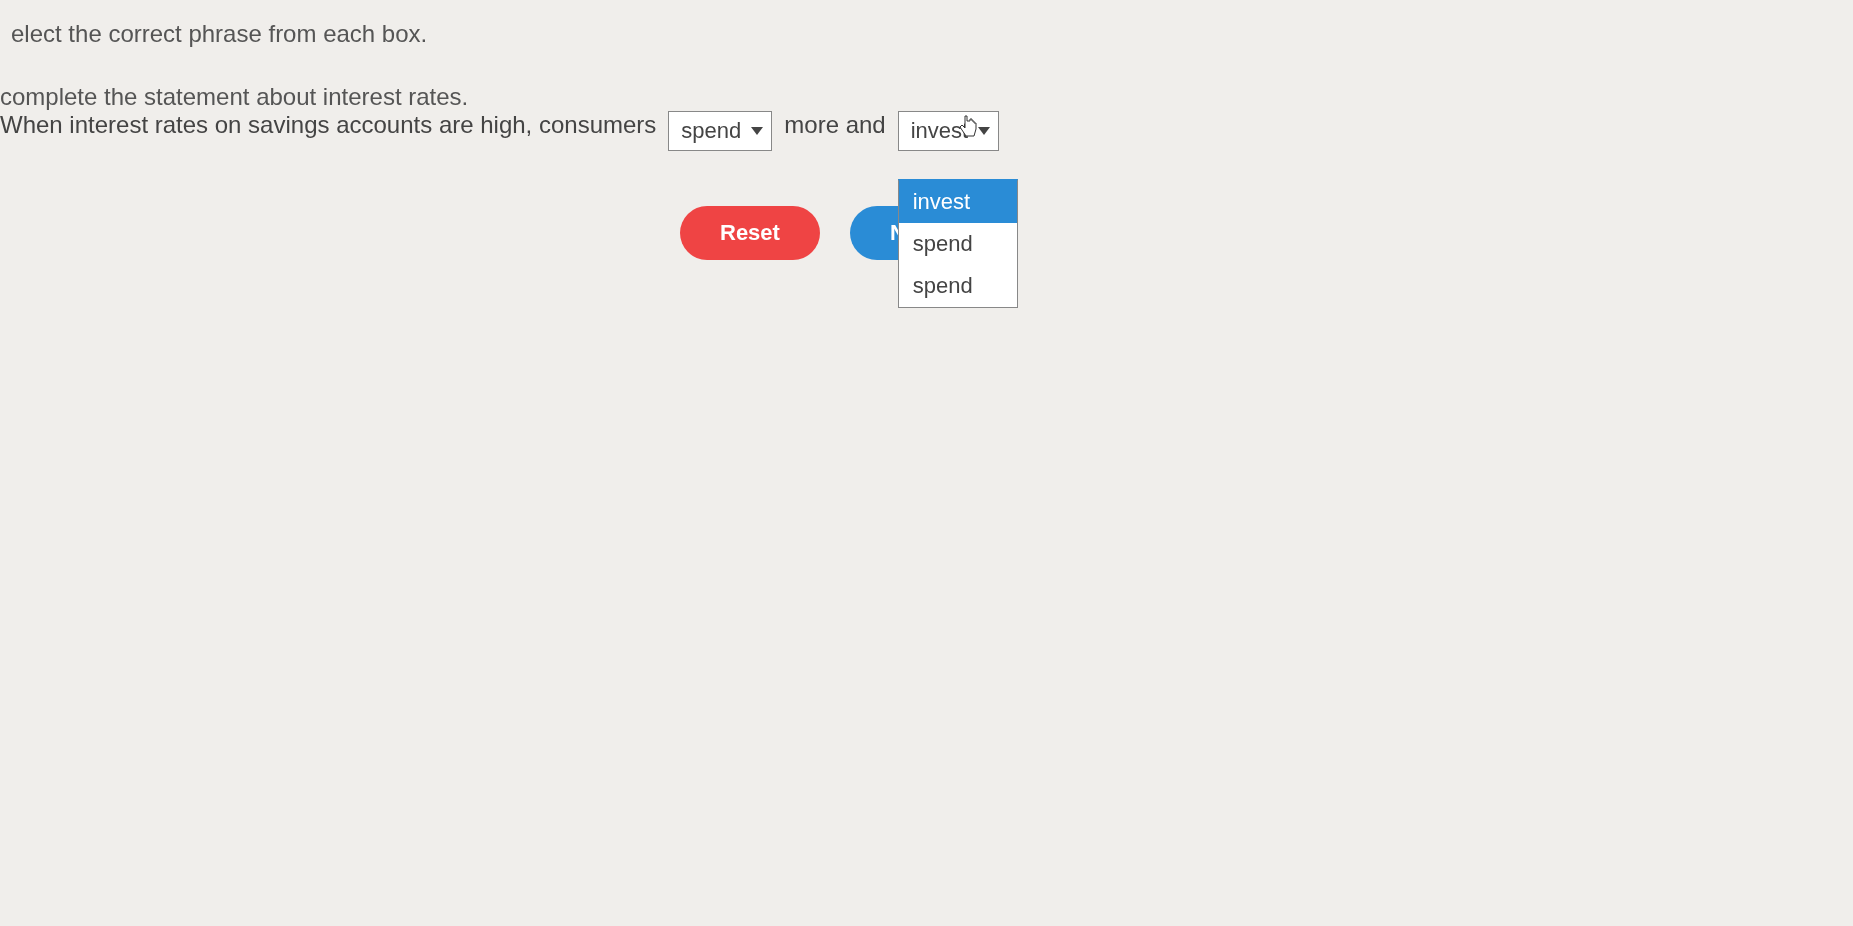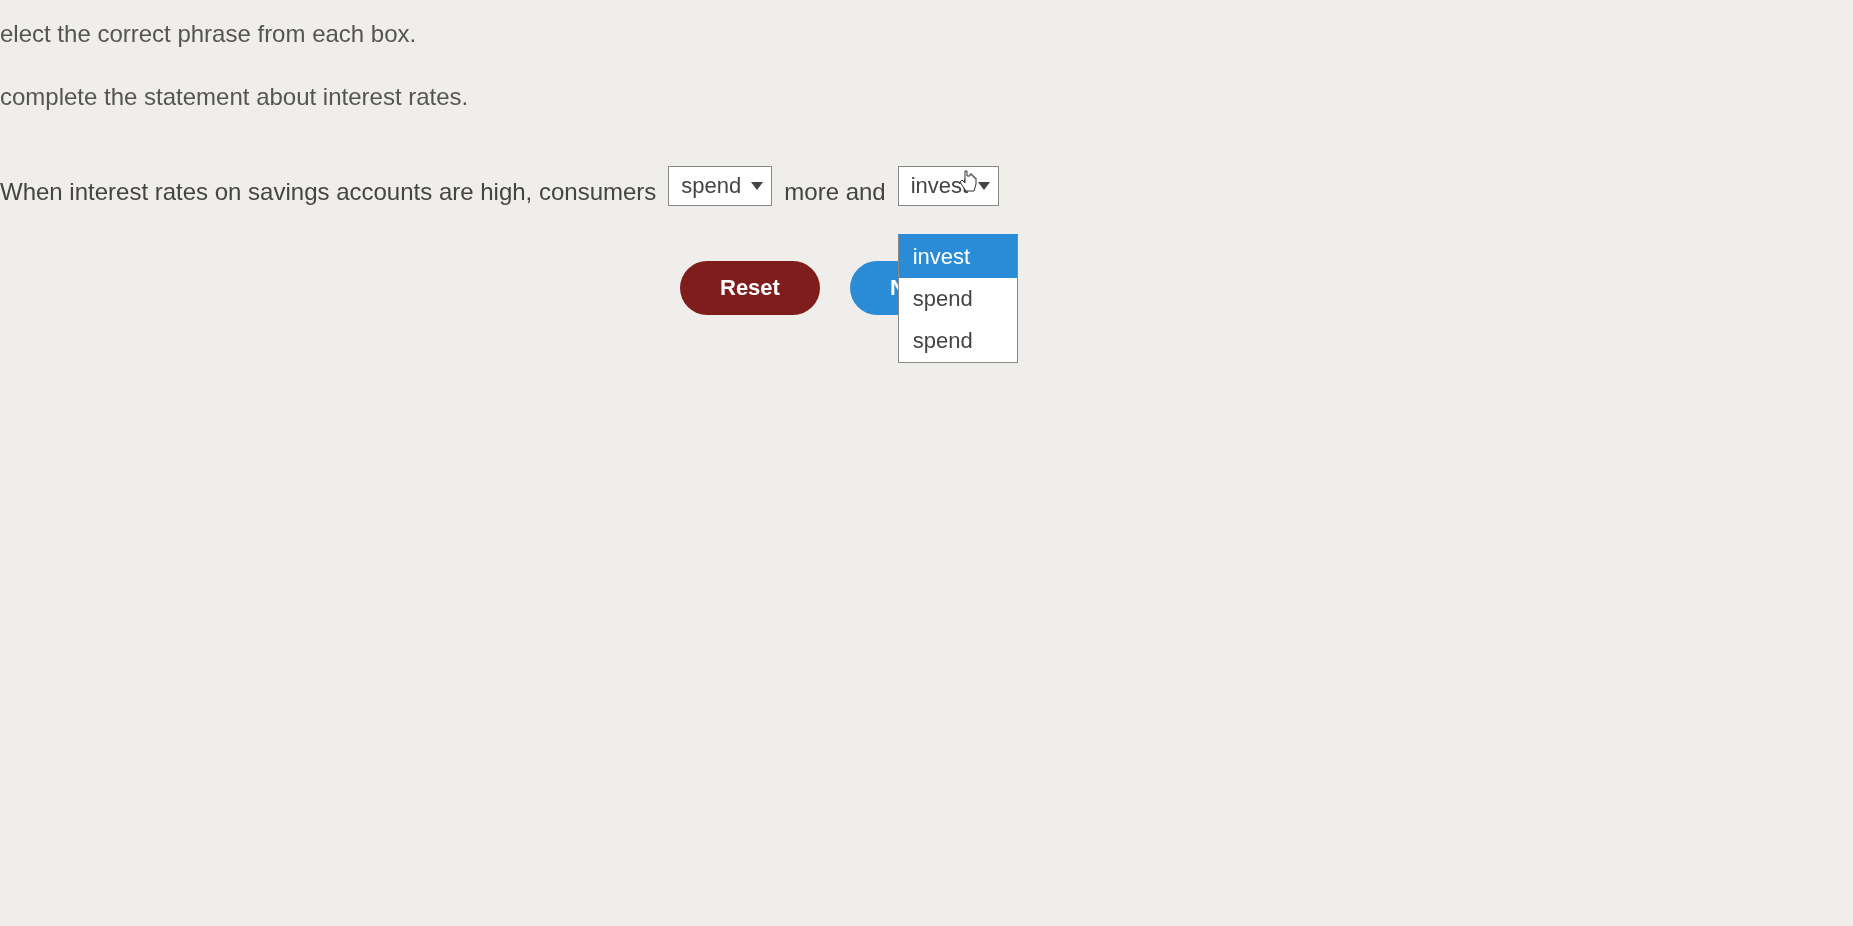--- a/index.html
+++ b/index.html
@@ -12,30 +12,29 @@
       background: #f0eeeb;
       padding: 20px 0;
       width: 1853px;
       height: 926px;
       color: #4a4a4a;
     }
     .instruction {
       font-size: 24px;
       color: #555;
       margin-bottom: 35px;
-      padding-left: 0;
+      padding-left: 11px;
     }
     .complete-text {
       font-size: 24px;
       color: #555;
-      margin-bottom: 55px;
     }
     .sentence-row {
       display: flex;
-      align-items: flex-end;
+      align-items: flex-start;
       font-size: 24px;
       color: #444;
       gap: 12px;
       margin-bottom: 55px;
       position: relative;
     }
     .sentence-text {
       white-space: nowrap;
     }
     .dropdown {
@@ -95,21 +94,21 @@
     .btn {
       border: none;
       border-radius: 28px;
       padding: 14px 40px;
       font-size: 22px;
       font-weight: bold;
       color: #fff;
       cursor: pointer;
     }
     .btn-reset {
-      background: #7f1d1d;
+      background: #ef4444;
     }
     .btn-next {
       background: #2a8cd6;
     }
     .cursor-hand {
       position: absolute;
       top: 2px;
       right: 18px;
       width: 24px;
       height: 28px;

